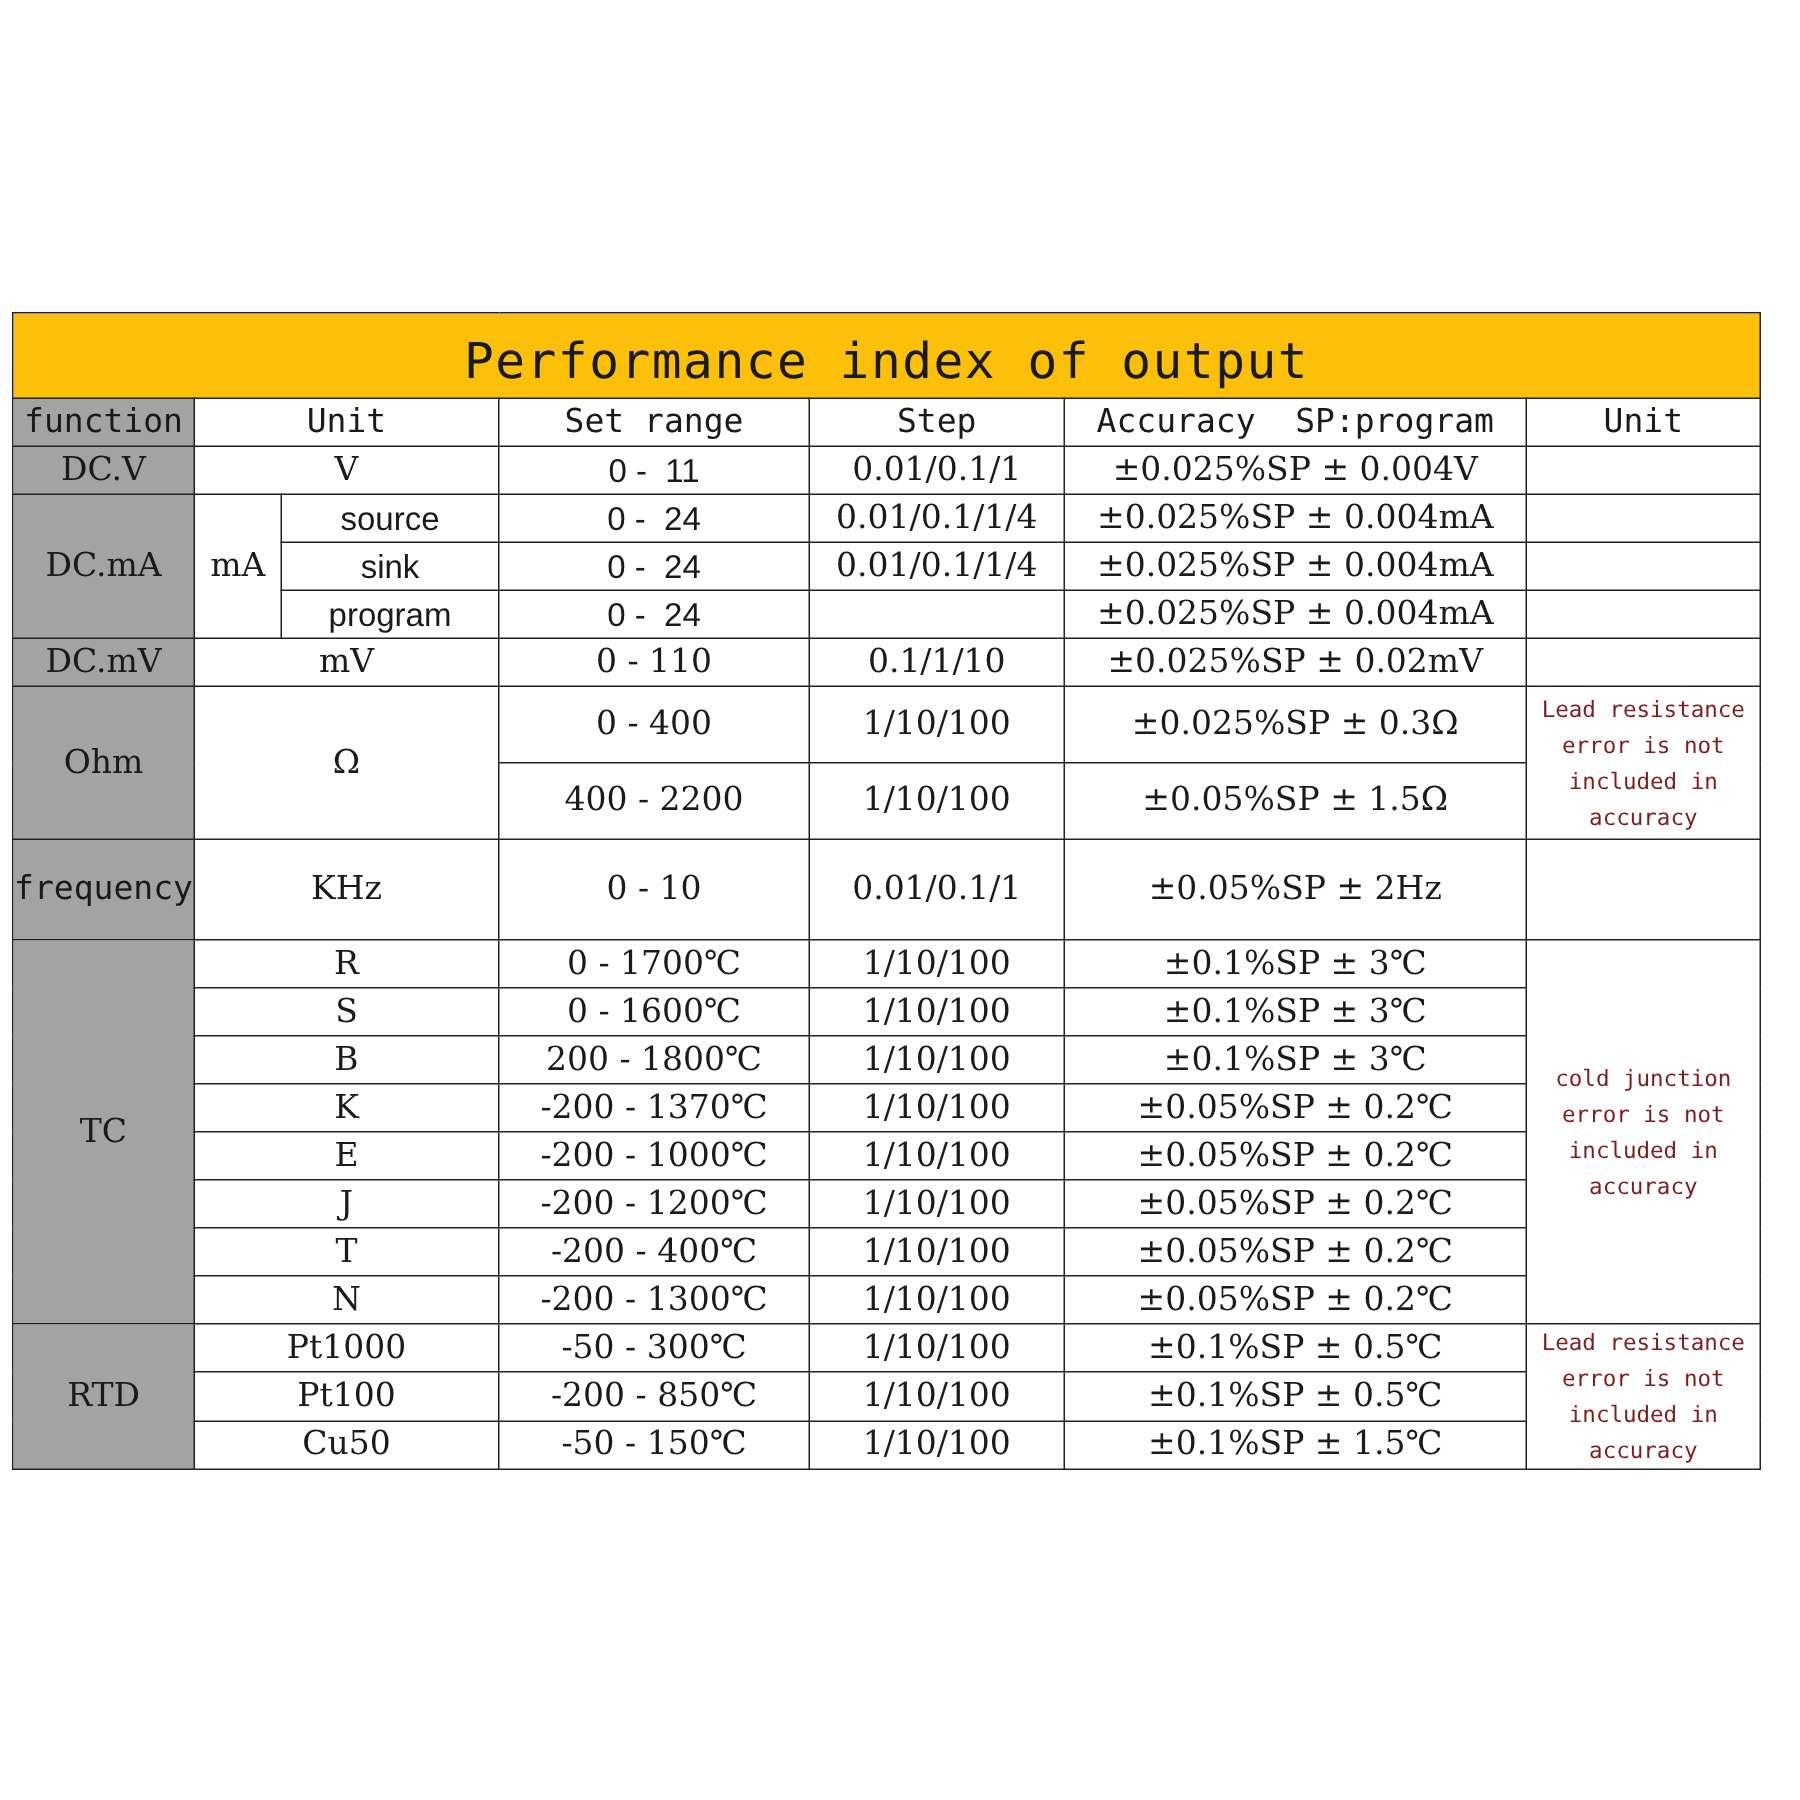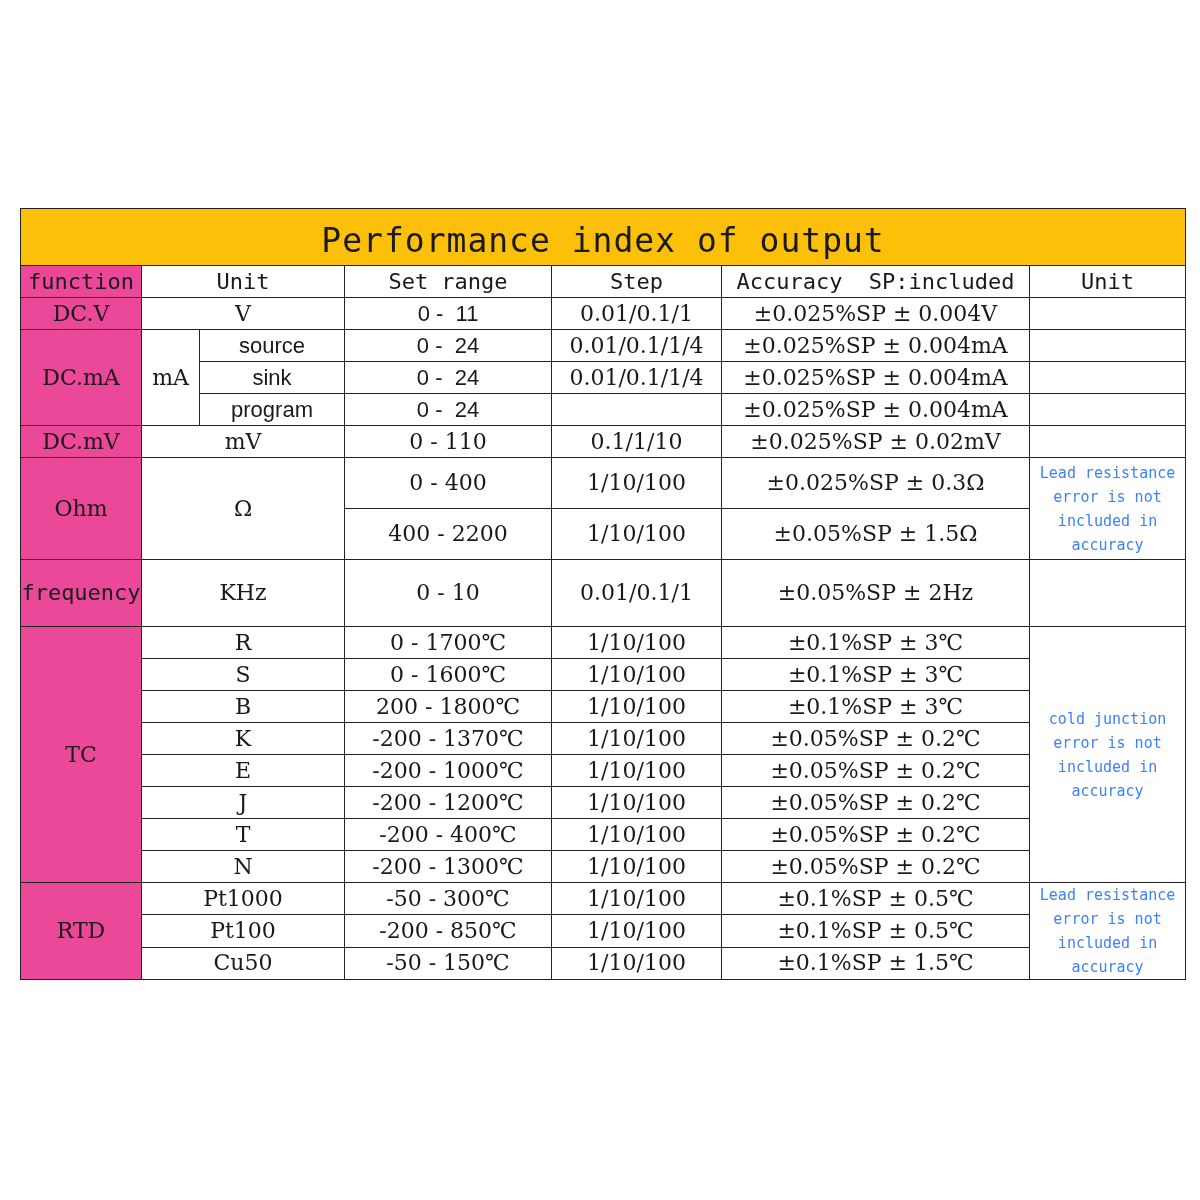--- a/index.html
+++ b/index.html
@@ -1,18 +1,18 @@
 <!DOCTYPE html>
 <html><head>
 <meta charset="utf-8">
 <style>
   html, body { margin: 0; padding: 0; background: #ffffff; }
   body { width: 1200px; height: 1200px; position: relative; overflow: hidden; }
   .spec-table {
-    position: absolute; left: 20px; top: 208px;
+    position: absolute; left: 8px; top: 208px;
     width: 1165px;
     border-collapse: collapse;
     table-layout: fixed;
     font-family: "DejaVu Serif", "Liberation Serif", serif;
     color: #1a1a1a;
   }
   .spec-table td, .spec-table th {
     border: 1.5px solid #222;
     padding: 0;
     text-align: center;
@@ -25,23 +25,23 @@
   }
   .title-cell {
     background: #fcc00a;
     height: 50px;
     font-family: "DejaVu Sans Mono", "Liberation Mono", monospace;
     font-size: 33px !important;
     letter-spacing: 1px;
     padding-top: 6px !important;
   }
   .hdr td { height: 31px; font-family: "DejaVu Sans Mono", "Liberation Mono", monospace; font-size: 22px; }
-  .fn { background: #ec4899; font-size: 22px; }
+  .fn { background: #a3a3a3; font-size: 22px; }
   .fn-mono { font-family: "DejaVu Sans Mono", "Liberation Mono", monospace; }
-  .note { font-family: "DejaVu Sans Mono", "Liberation Mono", monospace; font-size: 15px !important; line-height: 24px !important; white-space: normal !important; color: #3b82f6; }
+  .note { font-family: "DejaVu Sans Mono", "Liberation Mono", monospace; font-size: 15px !important; line-height: 24px !important; white-space: normal !important; color: #7f1d1d; }
   .mono { font-family: Liberation Sans, sans-serif; }
   .r33 td { height: 31px; }
   .r52 td { height: 50px; text-align: center; }
   .freq-cell { white-space: normal !important; word-break: break-all; line-height: 30px !important; font-size: 22px; margin-left: 40px; }
 </style>
 </head>
 <body>
 
 <table class="spec-table">
   <colgroup>
@@ -57,21 +57,21 @@
   <tbody>
       <tr>
     <td colspan="7" class="title-cell">Performance index of output</td>
   </tr>
 
   <tr class="hdr">
     <td class="fn">function</td>
     <td colspan="2">Unit</td>
     <td>Set range</td>
     <td>Step</td>
-    <td style="white-space:pre">Accuracy  SP:included</td>
+    <td style="white-space:pre">Accuracy  SP:program</td>
     <td>Unit</td>
   </tr>
 
   <tr class="r33">
     <td class="fn">DC.V</td>
     <td colspan="2">V</td>
     <td class="mono" style="white-space:pre">0 -  11</td>
     <td>0.01/0.1/1</td>
     <td>±0.025%SP ± 0.004V</td>
     <td></td>

